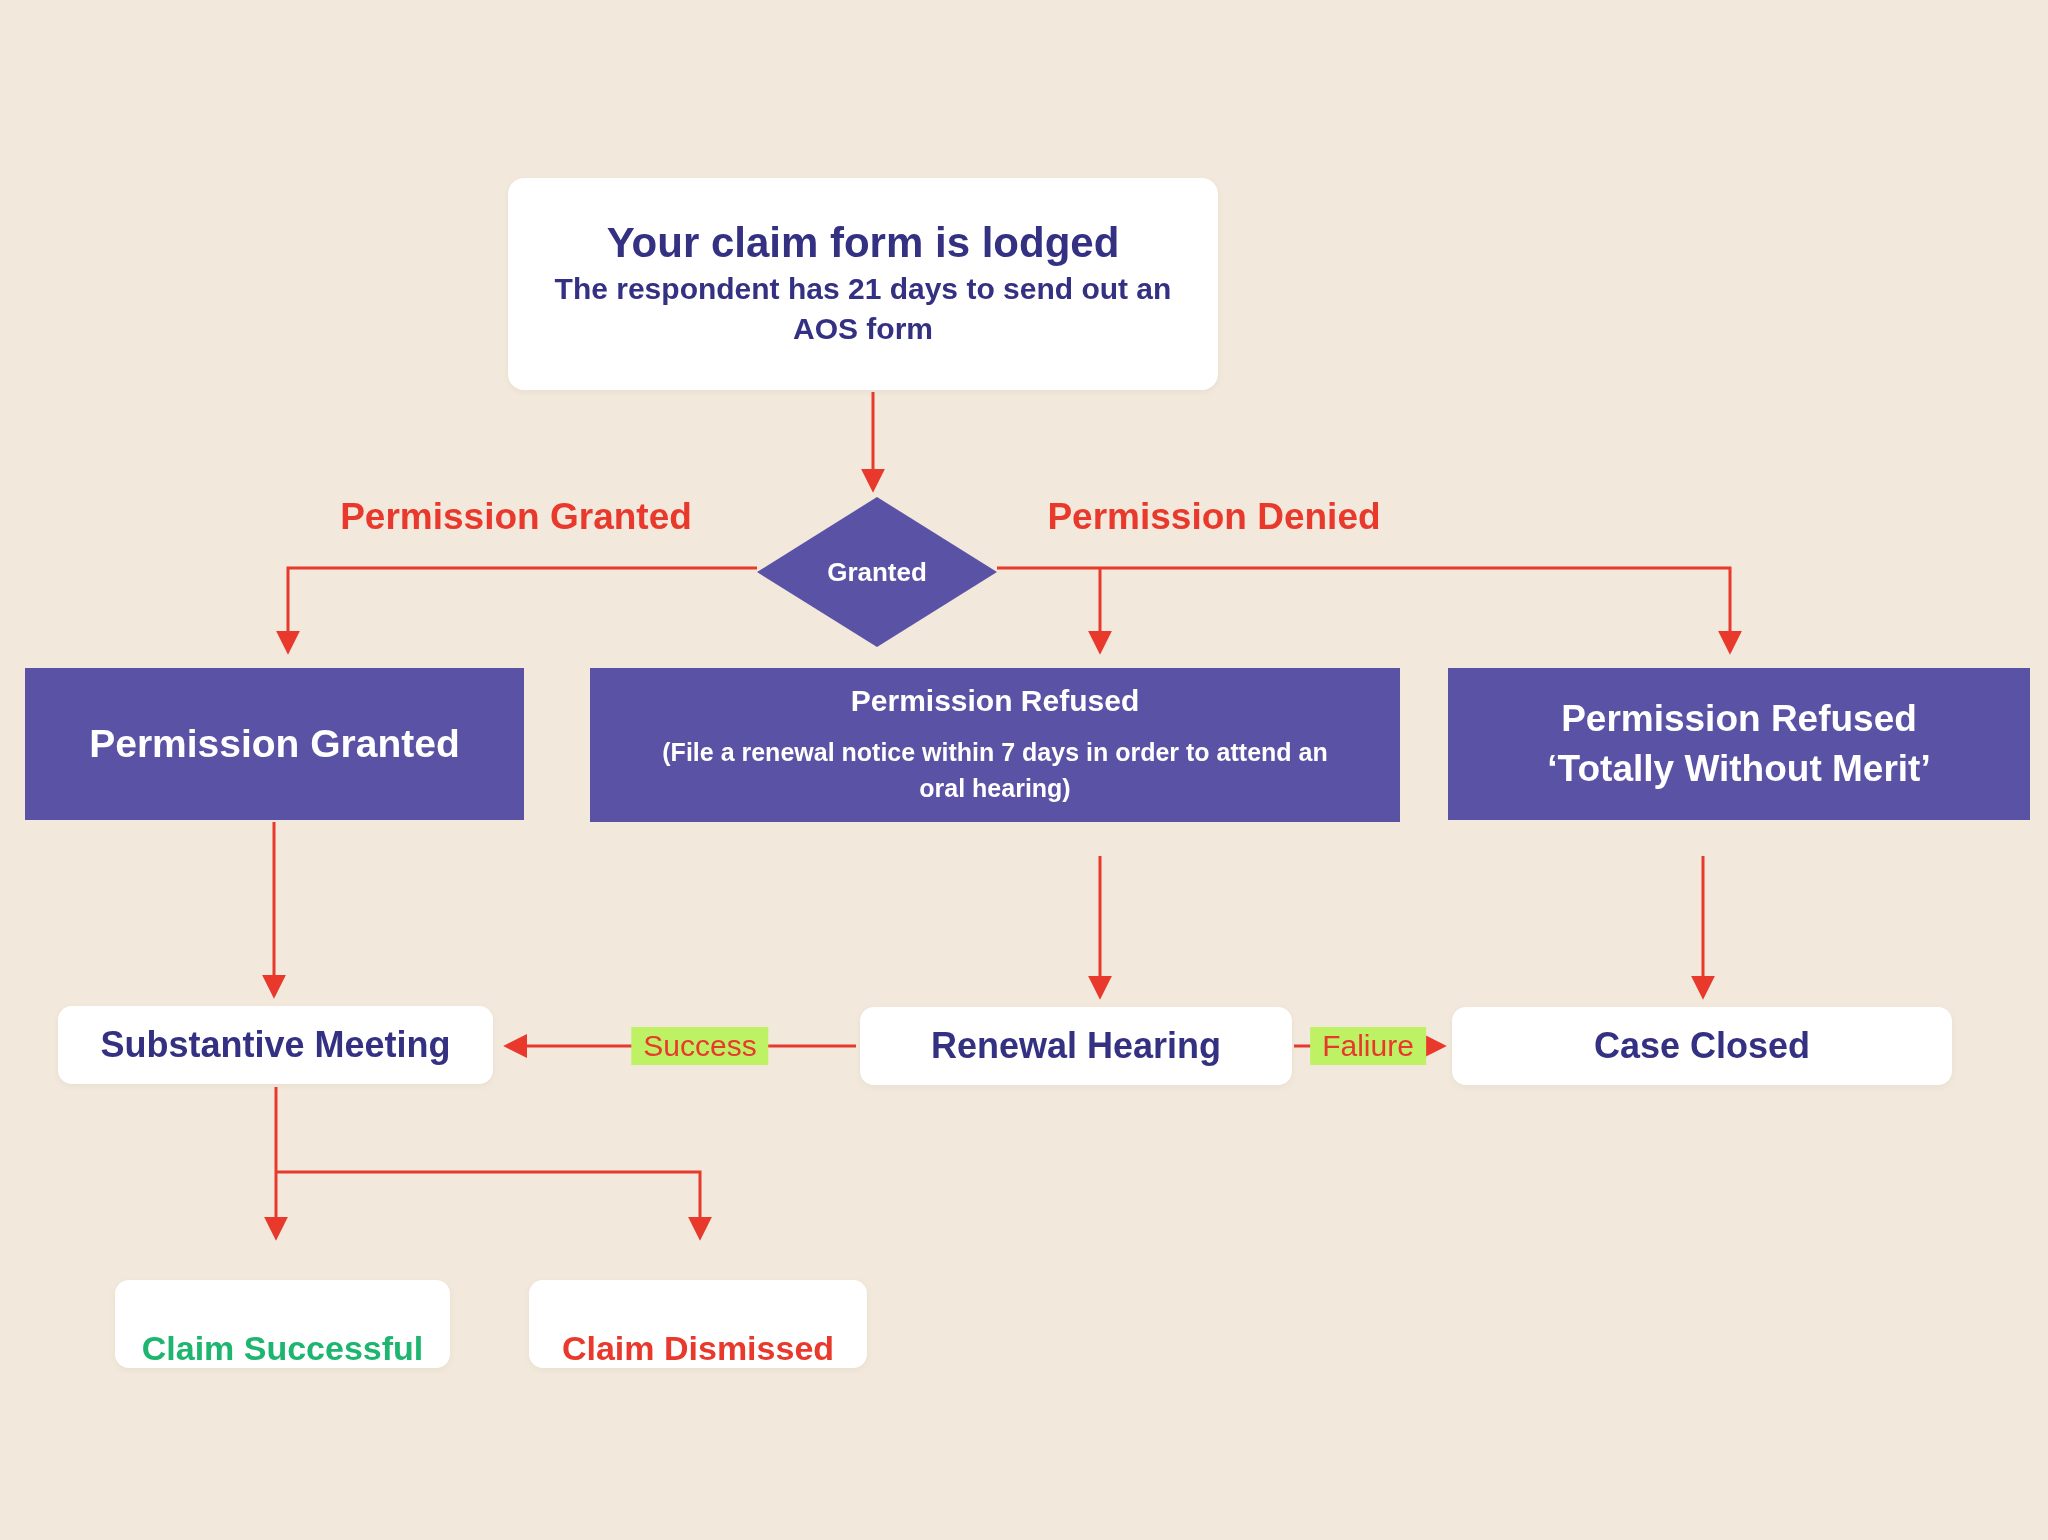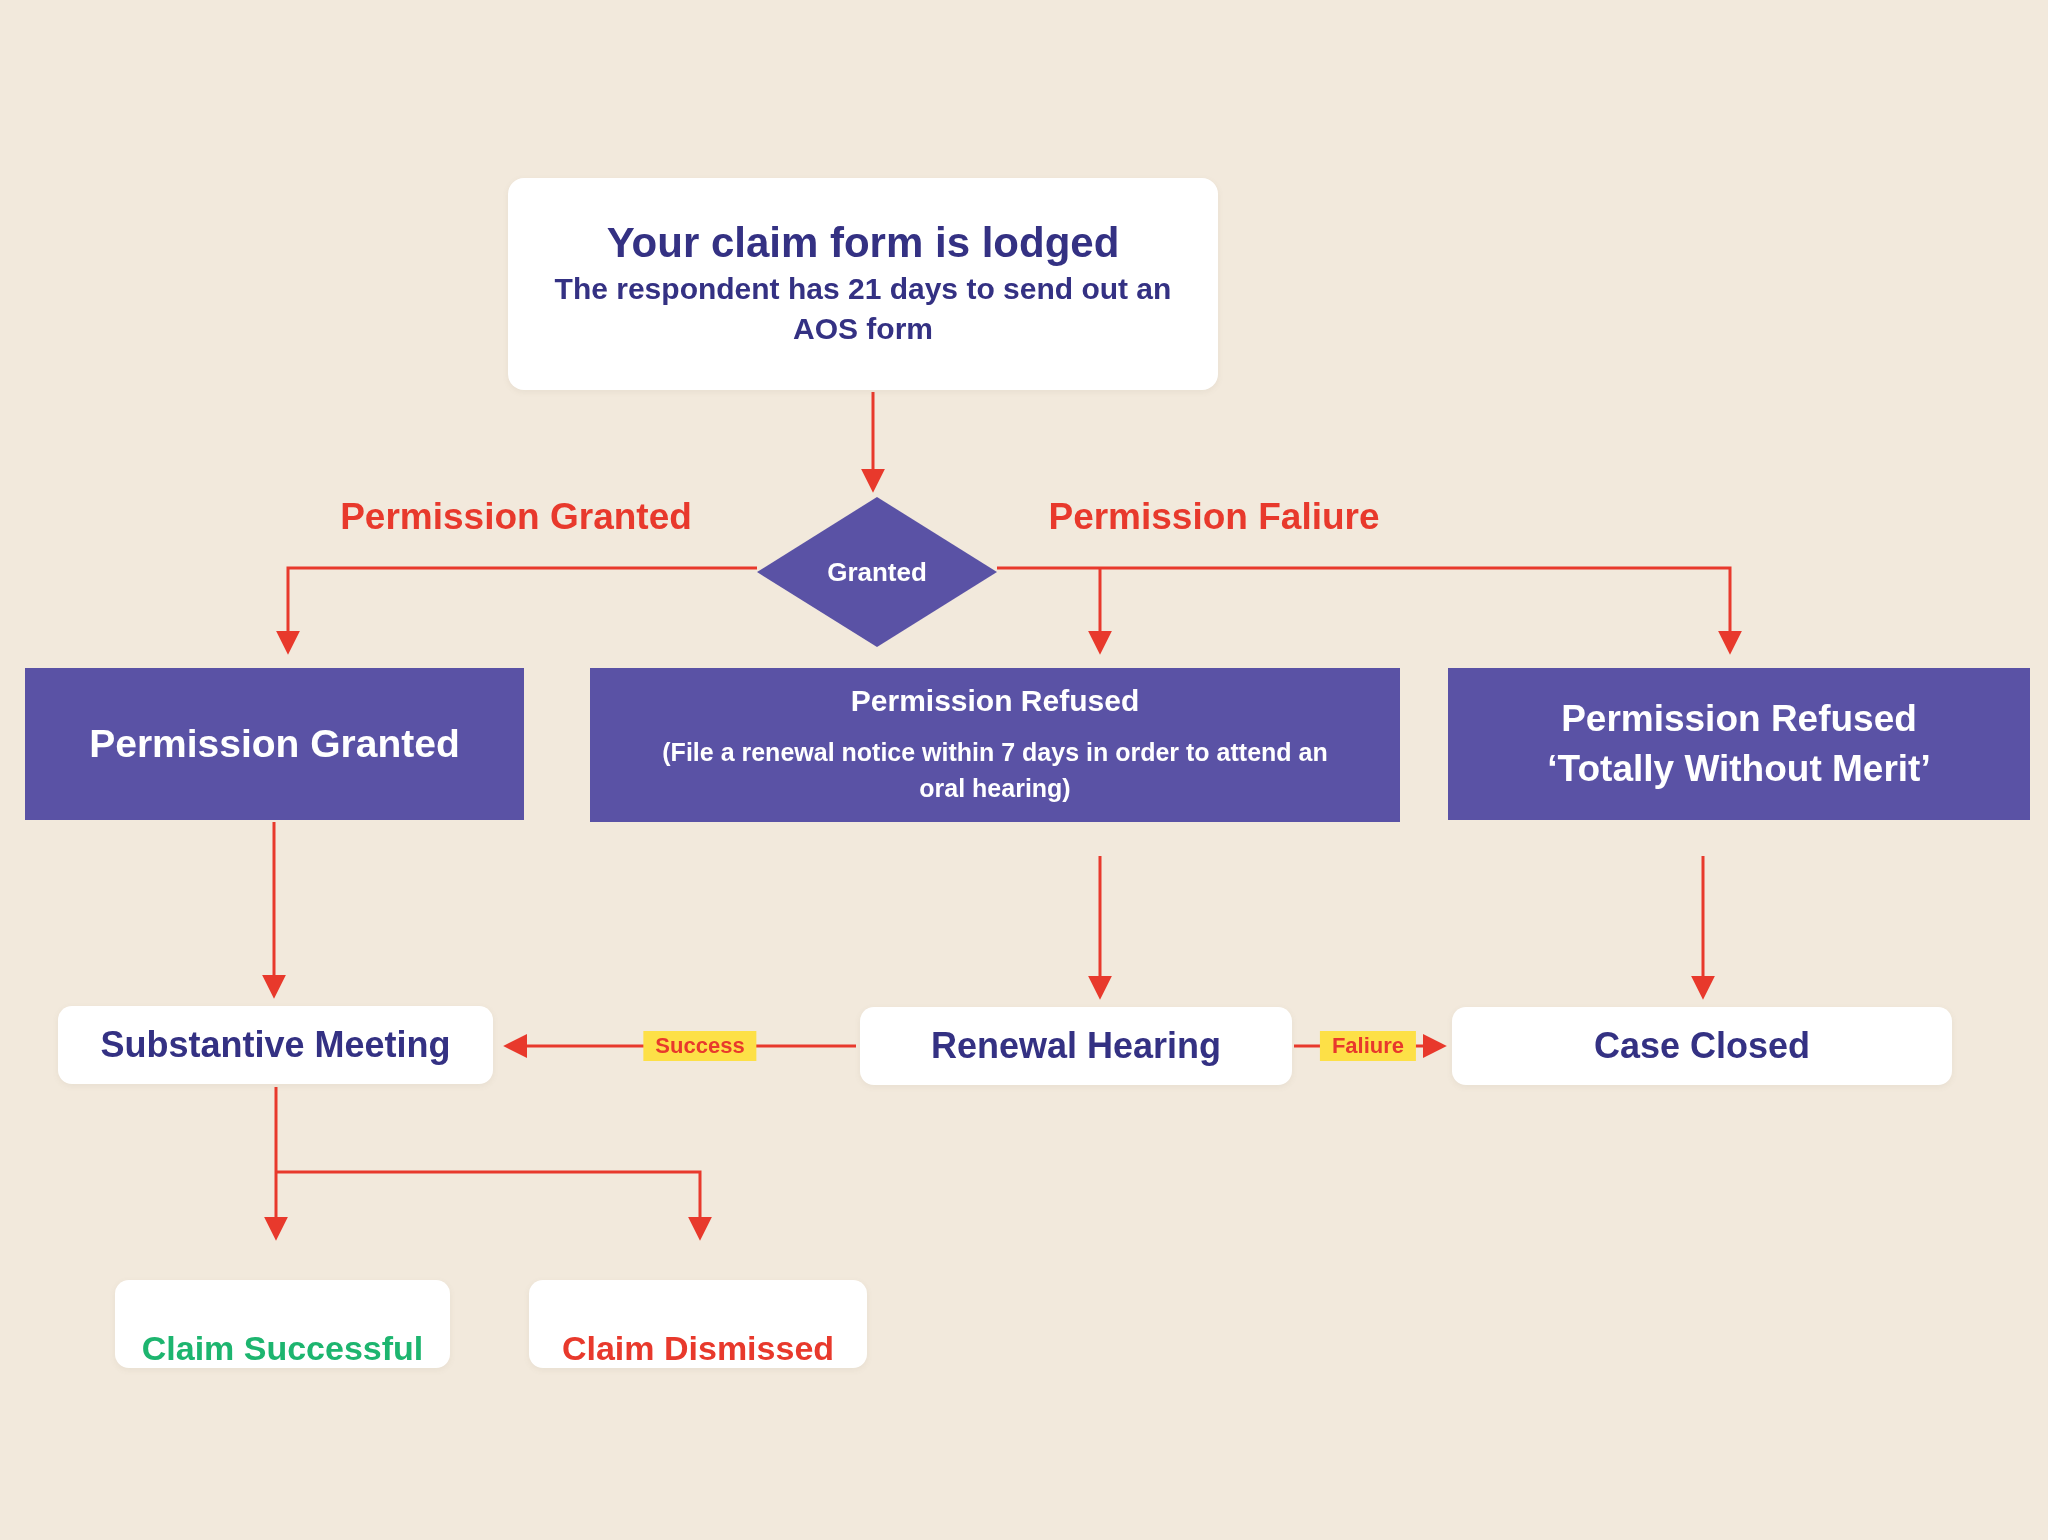--- a/index.html
+++ b/index.html
@@ -39,22 +39,22 @@
   .pr-box{left:590px;top:668px;width:810px;height:154px;padding:16px 40px;}
   .pr-title{font-size:30px;font-weight:700;}
   .pr-sub{font-size:25px;font-weight:600;line-height:1.45;margin-top:16px;max-width:700px;}
   .twm-box{left:1448px;top:668px;width:582px;height:152px;font-size:37px;font-weight:700;line-height:1.35;}
   .mid-node{height:78px;font-size:36px;font-weight:700;border-radius:14px;}
   .sm-box{left:58px;top:1006px;width:435px;}
   .rh-box{left:860px;top:1007px;width:432px;}
   .cc-box{left:1452px;top:1007px;width:500px;}
   .edge-label{
     position:absolute;transform:translate(-50%,-50%);
-    font-size:22px;font-weight:700;color:#e8392c;
-    background:#fde047;padding:2px 12px;white-space:nowrap;
+    font-size:30px;font-weight:400;color:#e8392c;
+    background:#bef264;padding:2px 12px;white-space:nowrap;
   }
   .outcome{height:88px;font-size:34px;font-weight:700;border-radius:14px;justify-content:flex-end;}
   .cs-box{left:115px;top:1280px;width:335px;color:#1db56f;}
   .cd-box{left:529px;top:1280px;width:338px;color:#e8392c;}
 </style>
 </head>
 <body>
 
 <div class="canvas">
 
@@ -82,21 +82,21 @@
   <div class="node white-node top-box">
     <div class="top-title">Your claim form is lodged</div>
     <div class="top-sub">The respondent has 21 days to send out an AOS form</div>
   </div>
 
   <div class="node diamond">
     <span class="diamond-label">Granted</span>
   </div>
 
   <span class="branch-label" style="left:516px;top:496px">Permission Granted</span>
-  <span class="branch-label" style="left:1214px;top:496px">Permission Faliure</span>
+  <span class="branch-label" style="left:1214px;top:496px">Permission Denied</span>
 
   <div class="node purple-node pg-box">
     <span>Permission Granted</span>
   </div>
 
   <div class="node purple-node pr-box">
     <div class="pr-title">Permission Refused</div>
     <div class="pr-sub">(File a renewal notice within 7 days in order to attend an oral hearing)</div>
   </div>
 

